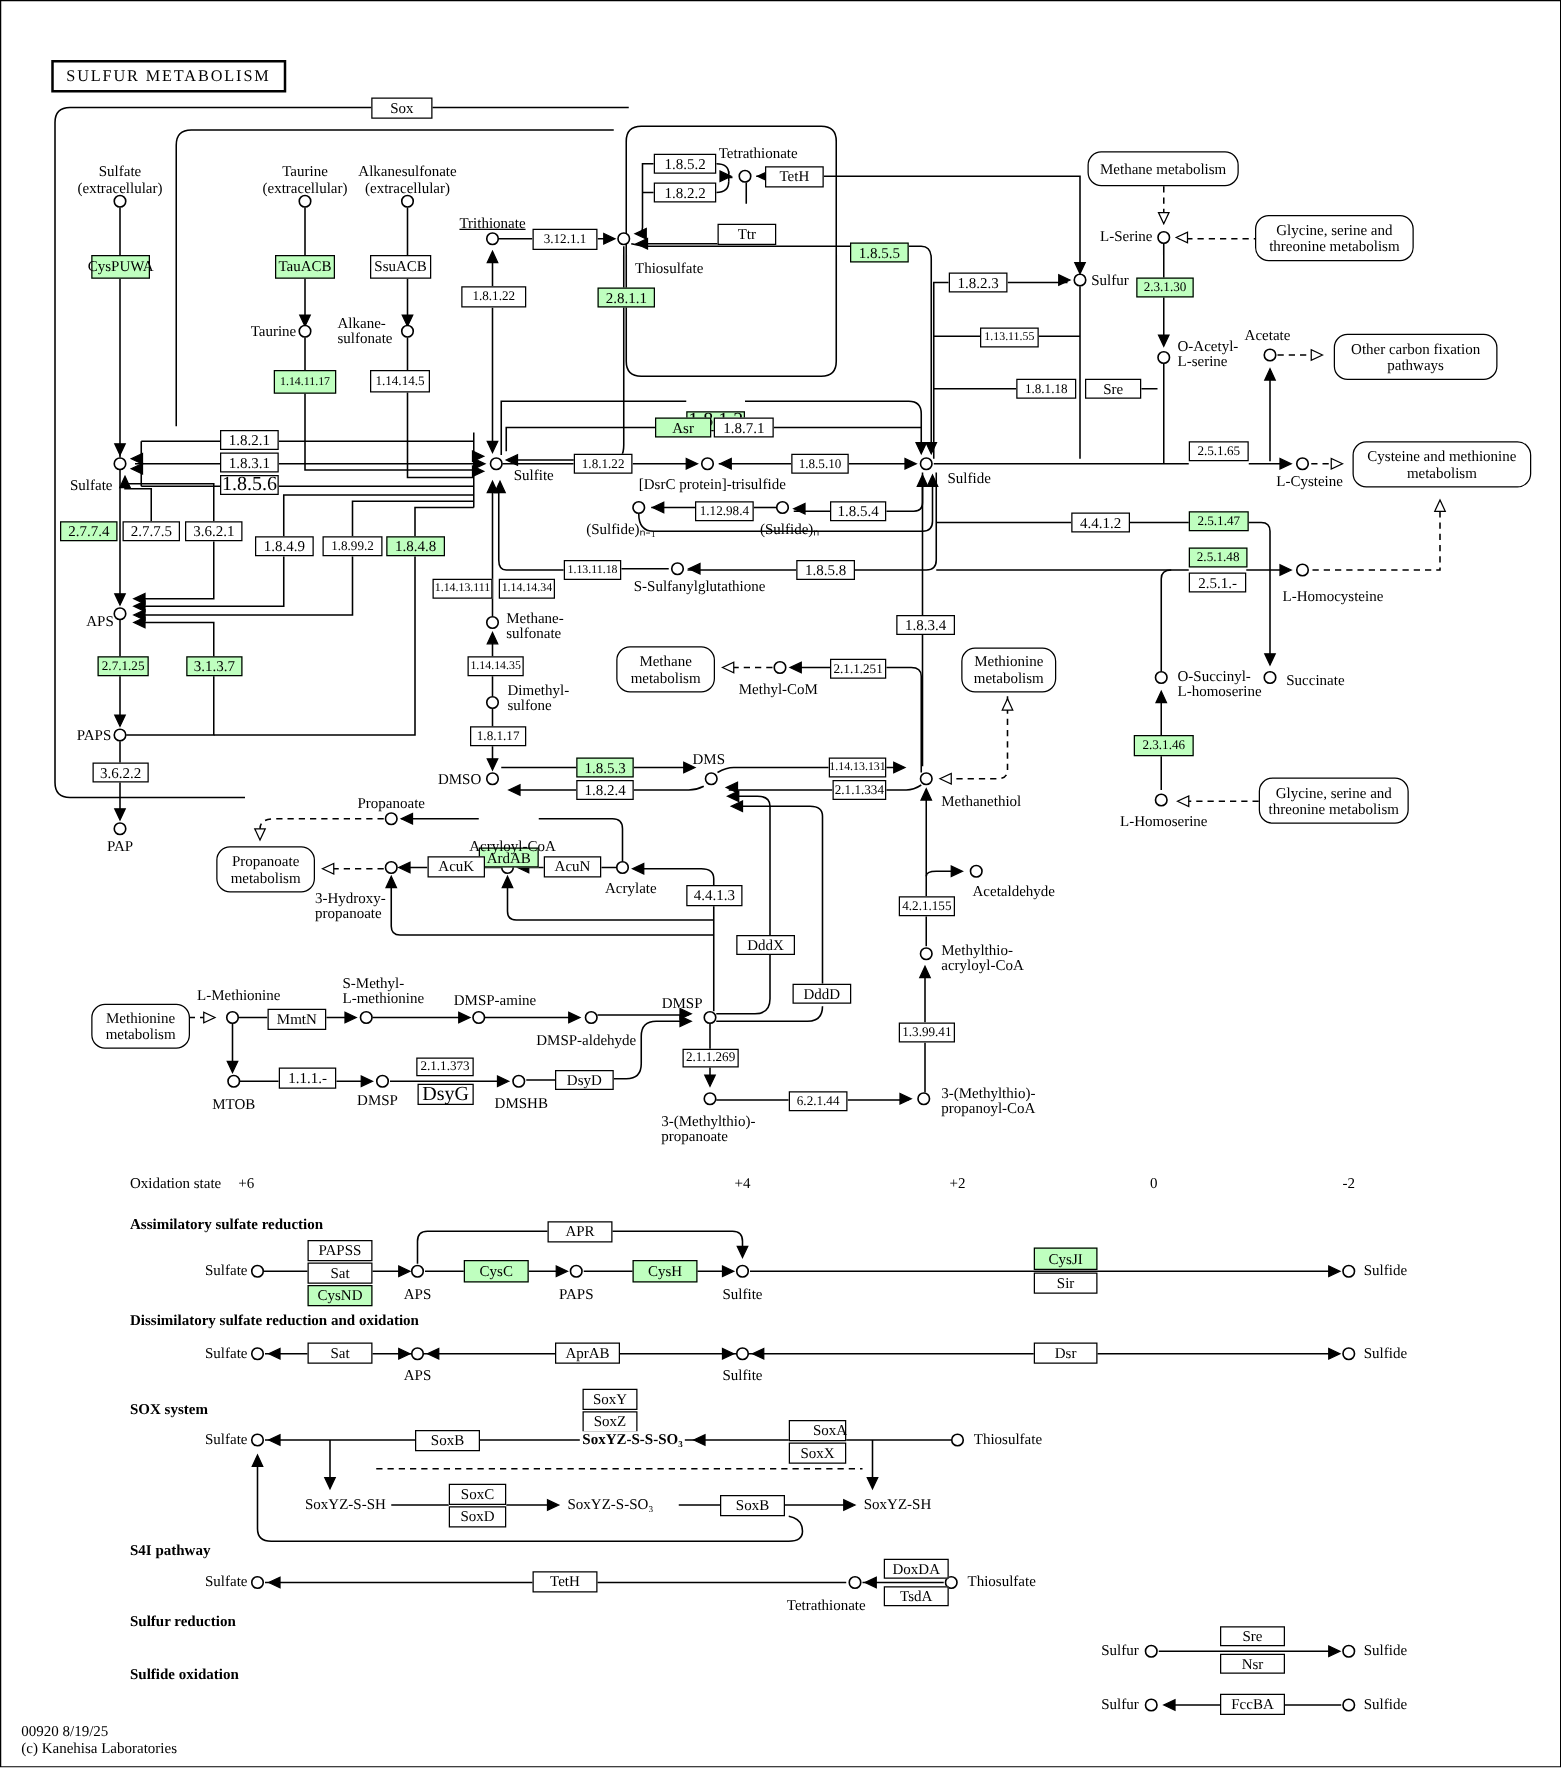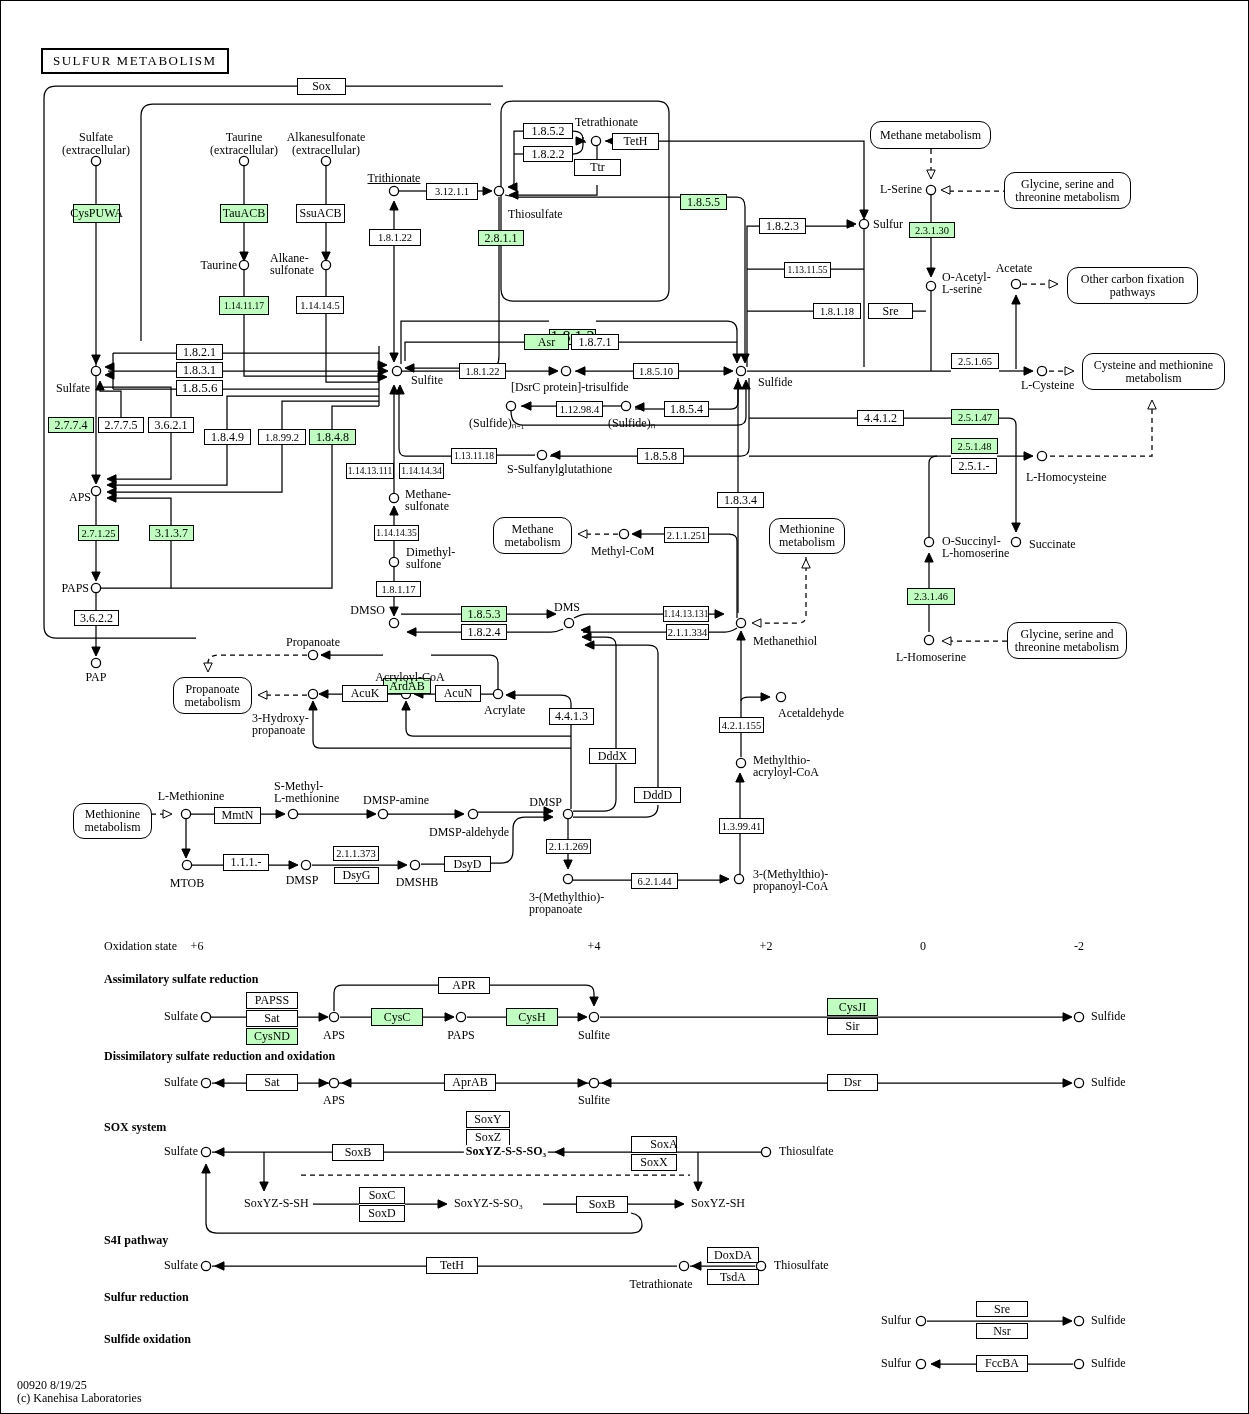--- a/index.html
+++ b/index.html
@@ -339,36 +339,36 @@
       <div class="ebox green" style="left: 72px; top: 203px; width: 47px; height: 19px; font-size: 12px;">CysPUWA</div>
       <div class="ebox green" style="left: 219px; top: 203px; width: 48px; height: 19px; font-size: 12px;">TauACB</div>
       <div class="ebox" style="left: 295px; top: 203px; width: 49px; height: 19px; font-size: 12px;">SsuACB</div>
       <div class="ebox green" style="left: 218px; top: 295px; width: 50px; height: 19px; font-size: 9.5px;">1.14.11.17</div>
       <div class="ebox" style="left: 295px; top: 295px; width: 48px; height: 18px; font-size: 10.5px;">1.14.14.5</div>
       <div class="ebox" style="left: 425px; top: 182px; width: 52px; height: 17px; font-size: 10.5px;">3.12.1.1</div>
       <div class="ebox" style="left: 368px; top: 228px; width: 52px; height: 17px; font-size: 10.5px;">1.8.1.22</div>
       <div class="ebox" style="left: 522px; top: 122px; width: 50px; height: 16px; font-size: 12px;">1.8.5.2</div>
       <div class="ebox" style="left: 522px; top: 145px; width: 50px; height: 16px; font-size: 12px;">1.8.2.2</div>
       <div class="ebox" style="left: 611px; top: 132px; width: 47px; height: 17px; font-size: 12px;">TetH</div>
-      <div class="ebox" style="left: 573px; top: 158px; width: 47px; height: 17px; font-size: 12px; text-align: center;">Ttr</div>
+      <div class="ebox" style="left: 573px; top: 178px; width: 47px; height: 17px; font-size: 12px; text-align: center;">Ttr</div>
       <div class="ebox green" style="left: 679px; top: 193px; width: 47px; height: 16px; font-size: 12px;">1.8.5.5</div>
       <div class="ebox" style="left: 758px; top: 217px; width: 47px; height: 16px; font-size: 12px;">1.8.2.3</div>
       <div class="ebox" style="left: 783px; top: 261px; width: 47px; height: 16px; font-size: 9.5px;">1.13.11.55</div>
       <div class="ebox" style="left: 812px; top: 302px; width: 48px; height: 16px; font-size: 10.5px;">1.8.1.18</div>
       <div class="ebox" style="left: 867px; top: 302px; width: 45px; height: 16px; font-size: 12px;">Sre</div>
       <div class="ebox green" style="left: 908px; top: 221px; width: 46px; height: 16px; font-size: 10.5px;">2.3.1.30</div>
       <div class="ebox" style="left: 950px; top: 352px; width: 48px; height: 16px; font-size: 10.5px;">2.5.1.65</div>
       <div class="ebox green" style="left: 950px; top: 372px; width: 48px; height: 16px; font-size: 10.5px; margin-top: 36px;">2.5.1.47</div>
       <div class="ebox" style="left: 856px; top: 409px; width: 47px; height: 16px; font-size: 12px;">4.4.1.2</div>
       <div class="ebox green" style="left: 950px; top: 437px; width: 47px; height: 16px; font-size: 10.5px;">2.5.1.48</div>
       <div class="ebox" style="left: 950px; top: 457px; width: 46px; height: 16px; font-size: 12px;">2.5.1.-</div>
       <div class="ebox green" style="left: 906px; top: 587px; width: 48px; height: 17px; font-size: 10.5px;">2.3.1.46</div>
       <div class="ebox" style="left: 175px; top: 343px; width: 47px; height: 16px; font-size: 12px;">1.8.2.1</div>
       <div class="ebox" style="left: 175px; top: 361px; width: 47px; height: 16px; font-size: 12px;">1.8.3.1</div>
-      <div class="ebox" style="left: 175px; top: 379px; width: 47px; height: 16px; font-size: 13px;">1.8.5.6</div>
+      <div class="ebox" style="left: 175px; top: 379px; width: 47px; height: 16px; font-size: 16px;">1.8.5.6</div>
       <div class="ebox green" style="left: 477px; top: 229px; width: 46px; height: 16px; font-size: 12px;">2.8.1.1</div>
       <div class="ebox green" style="left: 548px; top: 328px; width: 47px; height: 16px; font-size: 16px;">1.8.1.2</div>
       <div class="ebox green" style="left: 523px; top: 333px; width: 45px; height: 16px; font-size: 12px;">Asr</div>
       <div class="ebox" style="left: 570px; top: 333px; width: 48px; height: 16px; font-size: 12px;">1.8.7.1</div>
       <div class="ebox" style="left: 458px; top: 362px; width: 47px; height: 16px; font-size: 10.5px;">1.8.1.22</div>
       <div class="ebox" style="left: 632px; top: 362px; width: 46px; height: 16px; font-size: 10.5px;">1.8.5.10</div>
       <div class="ebox" style="left: 555px; top: 400px; width: 47px; height: 16px; font-size: 10.5px;">1.12.98.4</div>
       <div class="ebox" style="left: 663px; top: 400px; width: 45px; height: 16px; font-size: 12px;">1.8.5.4</div>
       <div class="ebox" style="left: 450px; top: 447px; width: 46px; height: 16px; font-size: 9.5px;">1.13.11.18</div>
       <div class="ebox" style="left: 636px; top: 447px; width: 47px; height: 16px; font-size: 12px;">1.8.5.8</div>
@@ -395,21 +395,21 @@
       <div class="ebox" style="left: 341px; top: 684px; width: 46px; height: 17px; font-size: 12px;">AcuK</div>
       <div class="ebox" style="left: 434px; top: 684px; width: 46px; height: 17px; font-size: 12px;">AcuN</div>
       <div class="ebox" style="left: 548px; top: 707px; width: 45px; height: 17px; font-size: 12px;">4.4.1.3</div>
       <div class="ebox" style="left: 588px; top: 747px; width: 47px; height: 16px; font-size: 12px;">DddX</div>
       <div class="ebox" style="left: 633px; top: 786px; width: 47px; height: 16px; font-size: 12px;">DddD</div>
       <div class="ebox" style="left: 718px; top: 716px; width: 45px; height: 16px; font-size: 10.5px;">4.2.1.155</div>
       <div class="ebox" style="left: 718px; top: 817px; width: 45px; height: 16px; font-size: 10.5px;">1.3.99.41</div>
       <div class="ebox" style="left: 213px; top: 806px; width: 47px; height: 17px; font-size: 12px;">MmtN</div>
       <div class="ebox" style="left: 222px; top: 853px; width: 46px; height: 17px; font-size: 12px;">1.1.1.-</div>
       <div class="ebox" style="left: 332px; top: 845px; width: 46px; height: 15px; font-size: 10.5px;">2.1.1.373</div>
-      <div class="ebox" style="left: 333px; top: 866px; width: 45px; height: 17px; font-size: 12px;">DsyG</div>
+      <div class="ebox" style="left: 333px; top: 866px; width: 45px; height: 17px; font-size: 16px;">DsyG</div>
       <div class="ebox" style="left: 443px; top: 855px; width: 47px; height: 16px; font-size: 12px;">DsyD</div>
       <div class="ebox" style="left: 545px; top: 838px; width: 45px; height: 15px; font-size: 10.5px;">2.1.1.269</div>
       <div class="ebox" style="left: 630px; top: 872px; width: 47px; height: 16px; font-size: 10.5px;">6.2.1.44</div>
       <div class="ebox" style="left: 245px; top: 991px; width: 52px; height: 17px; font-size: 12px;">PAPSS</div>
       <div class="ebox" style="left: 245px; top: 1009px; width: 52px; height: 17px; font-size: 12px;">Sat</div>
       <div class="ebox green" style="left: 245px; top: 1027px; width: 52px; height: 17px; font-size: 12px;">CysND</div>
       <div class="ebox green" style="left: 370px; top: 1007px; width: 52px; height: 18px; font-size: 12px;">CysC</div>
       <div class="ebox green" style="left: 505px; top: 1007px; width: 52px; height: 18px; font-size: 12px;">CysH</div>
       <div class="ebox" style="left: 437px; top: 976px; width: 52px; height: 17px; font-size: 12px;">APR</div>
       <div class="ebox green" style="left: 826px; top: 997px; width: 51px; height: 18px; font-size: 12px;">CysJI</div>
@@ -478,21 +478,21 @@
       <div class="lbl" style="top: 546px; left: 941px;">L-homoserine</div>
       <div class="lbl" style="top: 537px; left: 1028px;">Succinate</div>
       <div class="lbl" style="top: 650px; left: 930px; transform: translateX(-50%);">L-Homoserine</div>
       <div class="lbl" style="top: 490px; left: 90px; transform: translateX(-100%);">APS</div>
       <div class="lbl" style="top: 581px; left: 88px; transform: translateX(-100%);">PAPS</div>
       <div class="lbl" style="top: 670px; left: 95px; transform: translateX(-50%);">PAP</div>
       <div class="lbl" style="top: 487px; left: 404px;">Methane-</div>
       <div class="lbl" style="top: 499px; left: 404px;">sulfonate</div>
       <div class="lbl" style="top: 545px; left: 405px;">Dimethyl-</div>
       <div class="lbl" style="top: 557px; left: 405px;">sulfone</div>
-      <div class="lbl" style="top: 603px; left: 384px; transform: translateX(-100%); font-family: Liberation Serif, serif;">DMSO</div>
+      <div class="lbl" style="top: 616px; left: 384px; transform: translateX(-100%); font-family: Liberation Serif, serif;">DMSO</div>
       <div class="lbl" style="top: 600px; left: 566px; transform: translateX(-50%);">DMS</div>
       <div class="lbl" style="top: 544px; left: 590px;">Methyl-CoM</div>
       <div class="lbl" style="top: 634px; left: 752px;">Methanethiol</div>
       <div class="lbl" style="top: 635px; left: 312px; transform: translateX(-50%);">Propanoate</div>
       <div class="lbl" style="top: 670px; left: 409px; transform: translateX(-50%);">Acryloyl-CoA</div>
       <div class="lbl" style="top: 703px; left: 483px;">Acrylate</div>
       <div class="lbl" style="top: 711px; left: 251px;">3-Hydroxy-</div>
       <div class="lbl" style="top: 723px; left: 251px;">propanoate</div>
       <div class="lbl" style="top: 706px; left: 777px;">Acetaldehyde</div>
       <div class="lbl" style="top: 753px; left: 752px;">Methylthio-</div>

